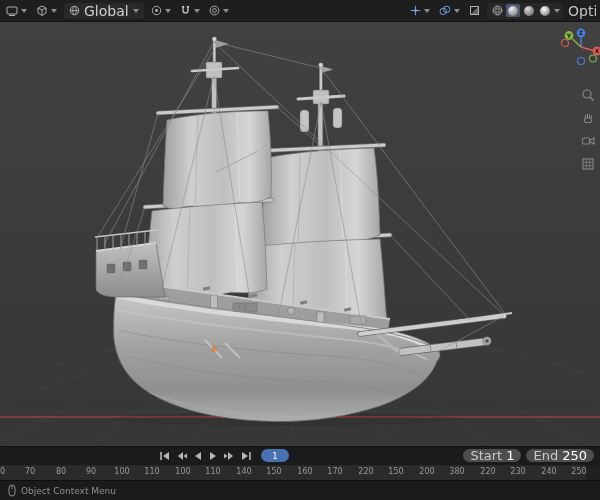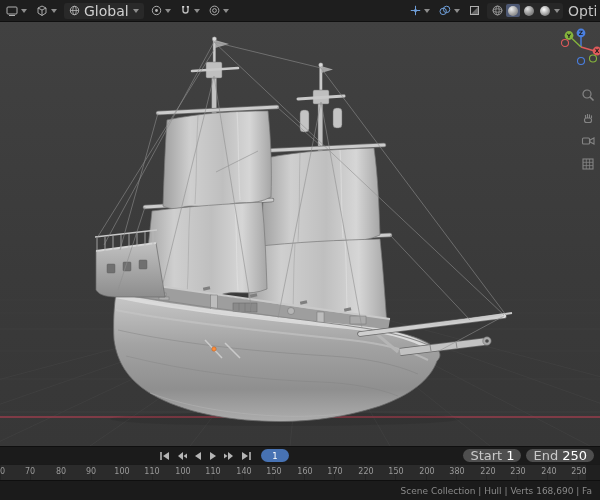--- a/index.html
+++ b/index.html
@@ -471,16 +471,22 @@
     <span class="tick" style="left:412px">200</span>
     <span class="tick" style="left:442px">380</span>
     <span class="tick" style="left:473px">220</span>
     <span class="tick" style="left:503px">230</span>
     <span class="tick" style="left:534px">240</span>
     <span class="tick" style="left:564px">250</span>
     <div class="ruler-end"></div>
   </div>
 
   <div class="statusbar">
-    <div class="status-right">Scene Collection | Hull | Verts 168,690 | Fa</div>
+    <div class="status-left">
+      <svg width="8" height="13">
+        <rect x="1" y="1" width="6" height="11" rx="3" fill="none" stroke="#8a8a8a" stroke-width="1"></rect>
+        <line x1="4" y1="1.5" x2="4" y2="5" stroke="#8a8a8a" stroke-width="1"></line>
+      </svg>
+      <span>Object Context Menu</span>
+    </div>
   </div>
 
 </div>
 
 </body></html>

